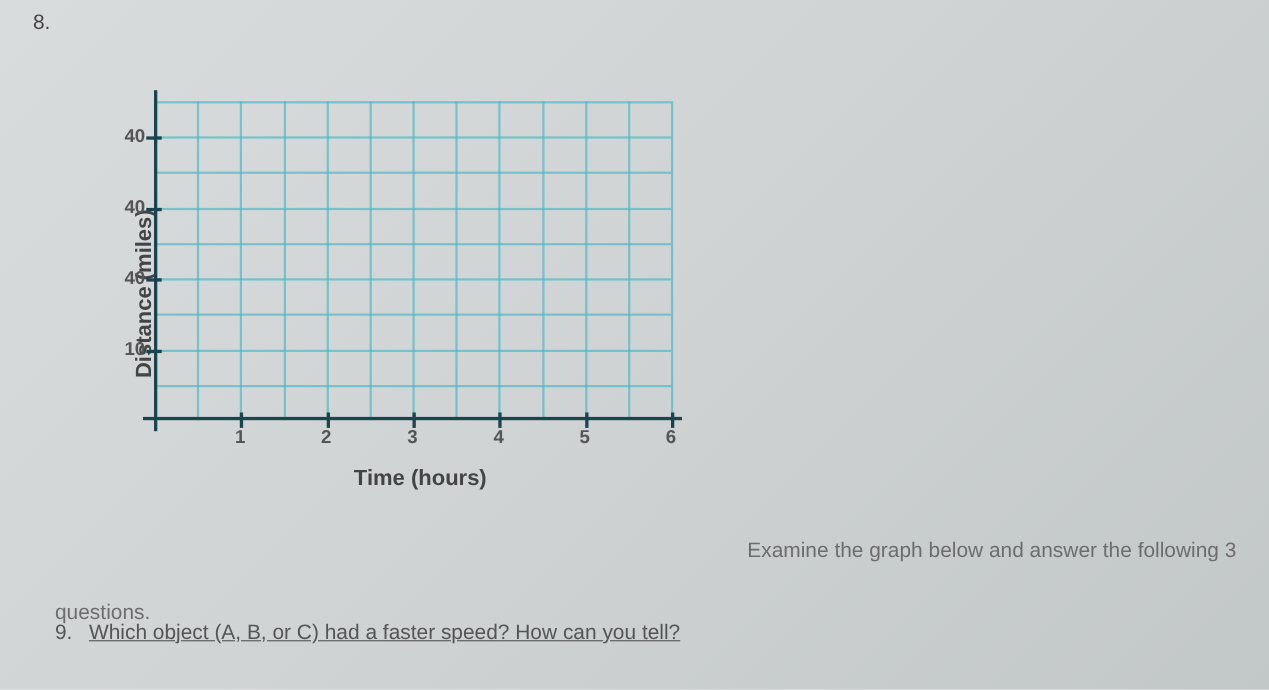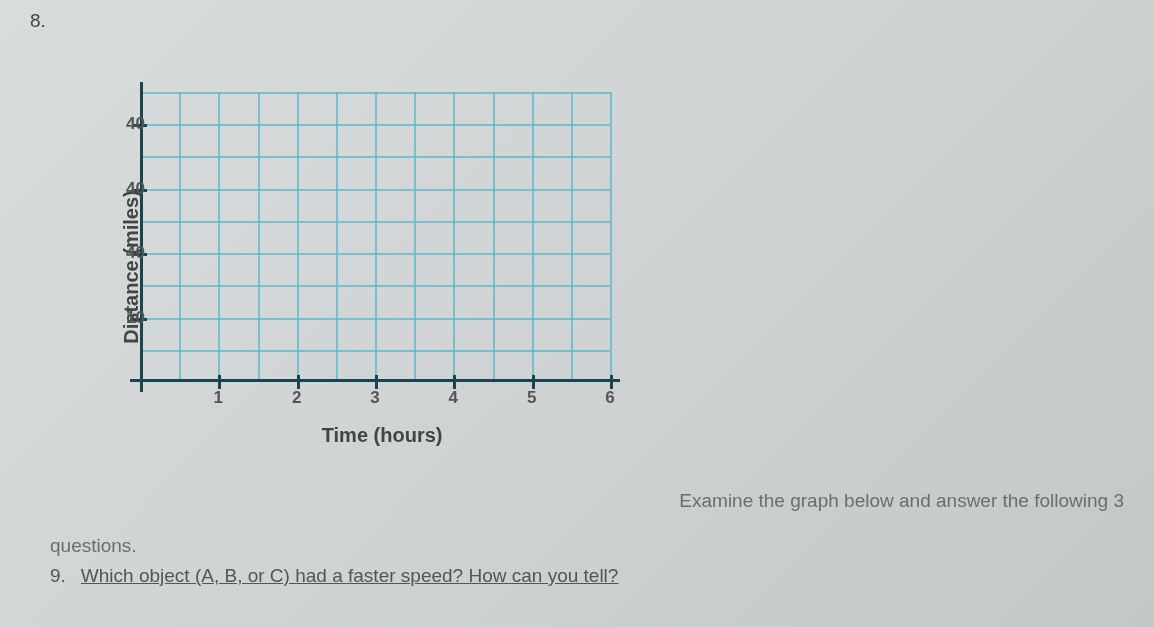--- a/index.html
+++ b/index.html
@@ -101,21 +101,21 @@
     }
     .tick-mark-x {
       position: absolute;
       bottom: -7px;
       width: 3px;
       height: 14px;
       background: #1a4550;
     }
     .y-tick-label {
       position: absolute;
-      right: 465px;
+      right: 478px;
       font-size: 17px;
       font-weight: bold;
       color: #555;
       transform: translateY(-50%);
     }
     .x-tick-label {
       position: absolute;
       top: 296px;
       font-size: 17px;
       font-weight: bold;
@@ -126,21 +126,21 @@
       position: absolute;
       right: 30px;
       bottom: 115px;
       font-size: 19px;
       color: #6d6d6d;
       margin-top: 47px;
     }
     .questions-label {
       position: absolute;
       left: 50px;
-      bottom: 70px;
+      bottom: 58px;
       font-size: 19px;
       color: #6d6d6d;
     }
     .question-9 {
       position: absolute;
       left: 50px;
       bottom: 40px;
       display: flex;
       gap: 15px;
     }

